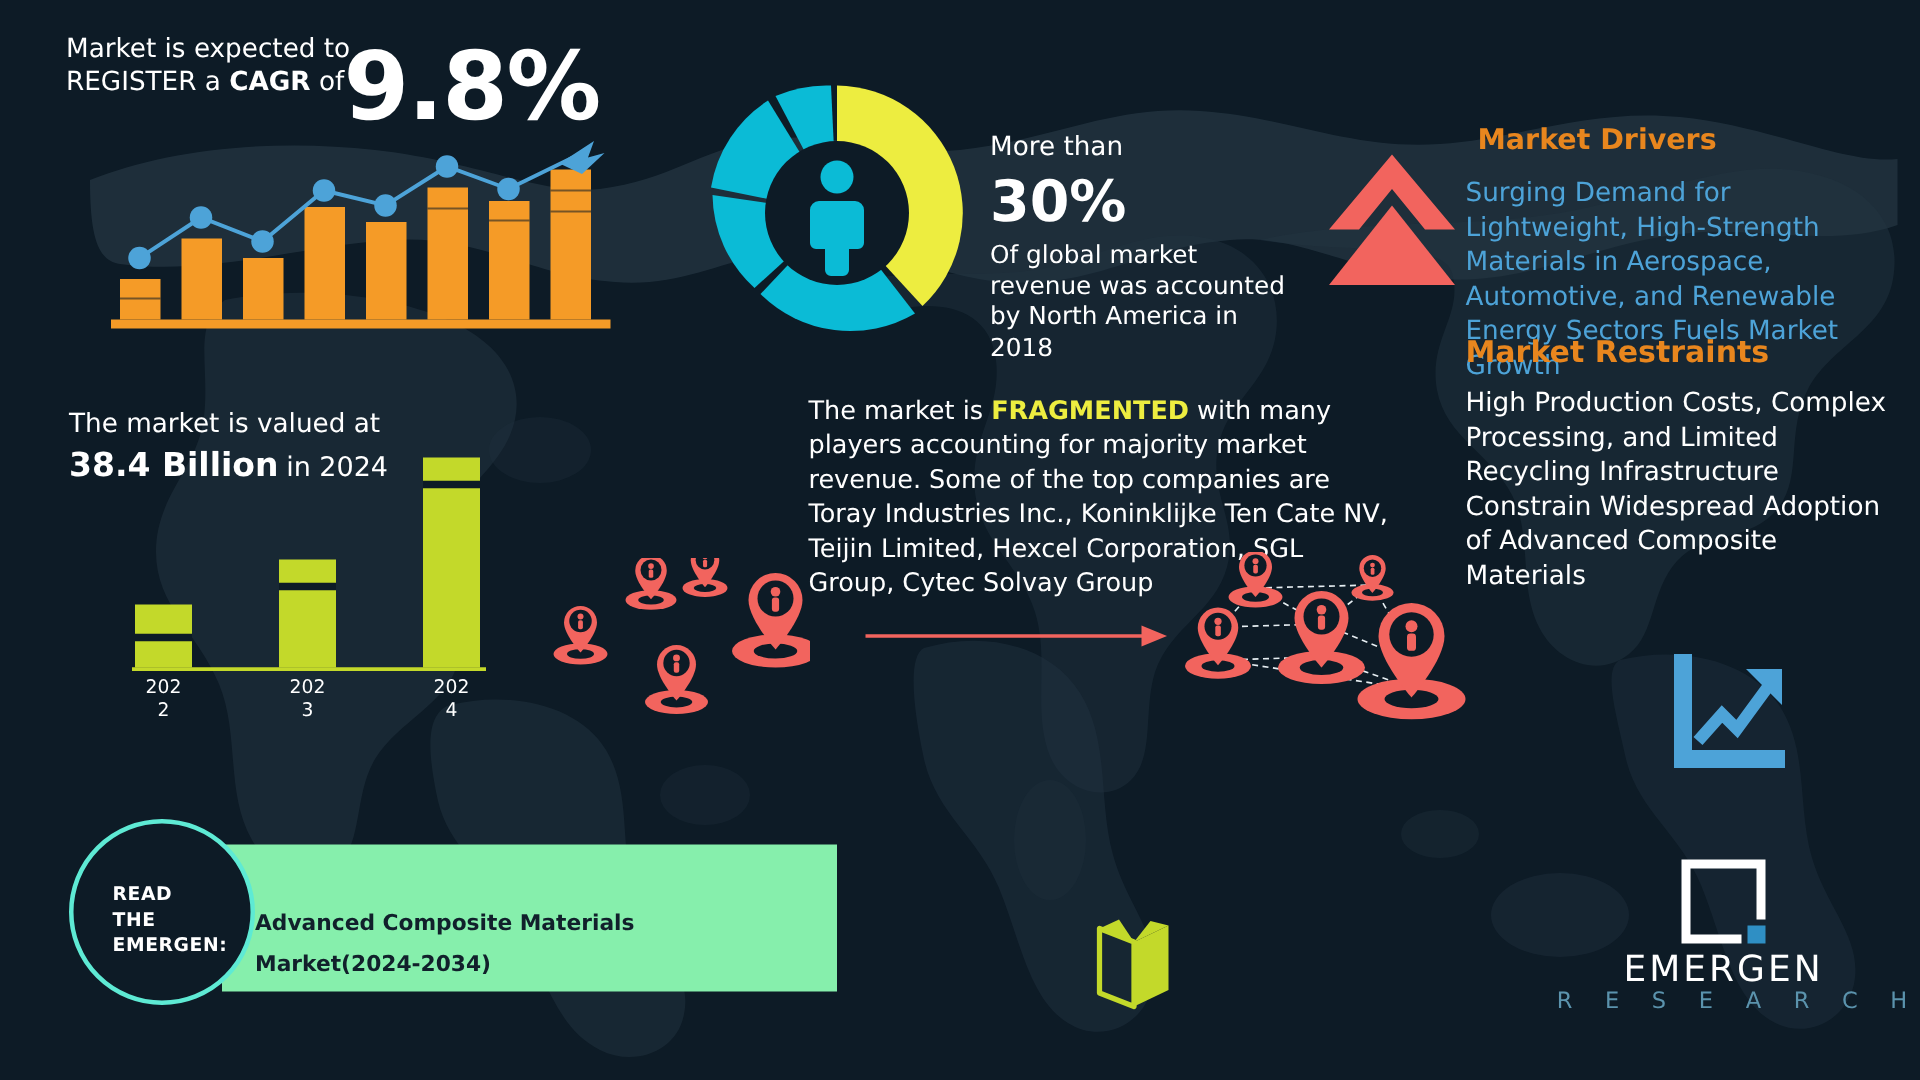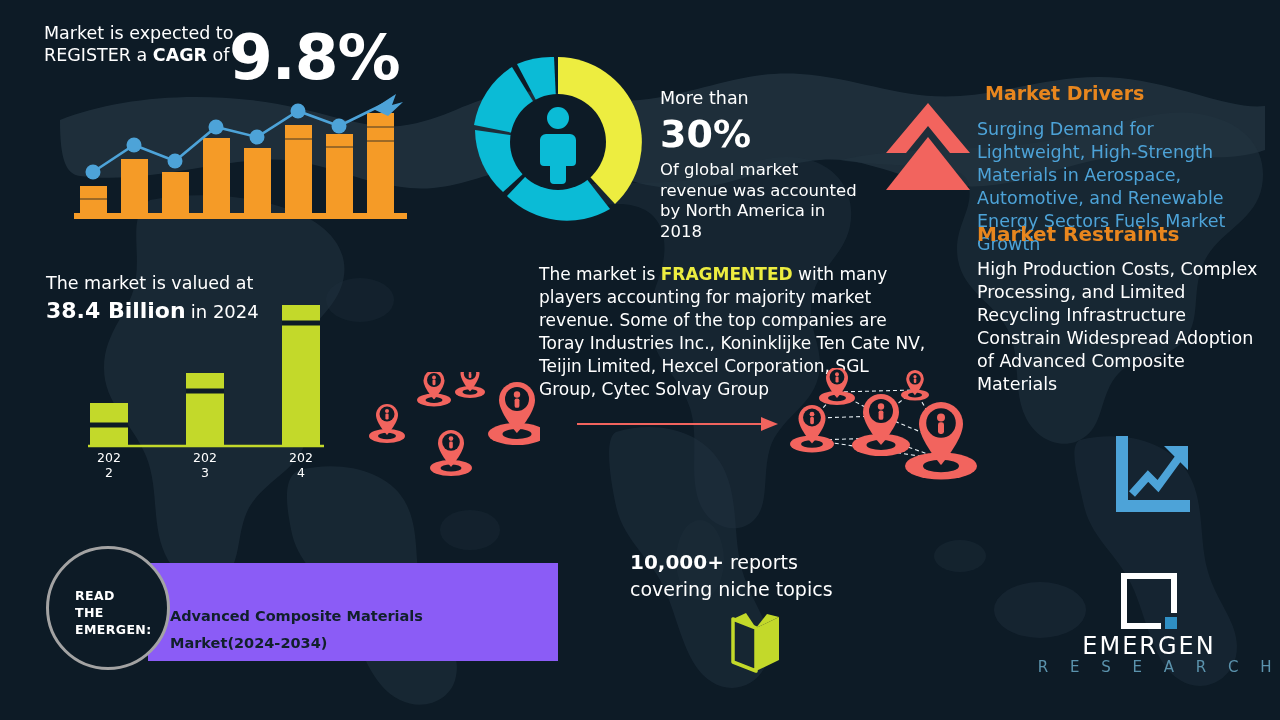--- a/index.html
+++ b/index.html
@@ -65,25 +65,25 @@
 
   
   #pins-left { left:360px; top:372px; width:180px; height:115px; }
   #pins-right { left:782px; top:368px; width:205px; height:120px; }
   #mid-arrow { left:575px; top:412px; width:205px; height:24px; }
 
   
   #growth-icon { left:1110px; top:432px; width:86px; height:86px; }
 
   
-  #banner { left:148px; top:563px; width:410px; height:98px; background:#8b5cf6; }
+  #banner { left:148px; top:563px; width:410px; height:98px; background:#86efac; }
   #banner-text { position:absolute; left:22px; top:40px; width:370px; color:#11202b; font-size:14.5px; font-weight:bold; line-height:27px; }
   #readcircle {
     left:46px; top:546px; width:124px; height:124px; border-radius:50%;
-    background:#0d1b26; border:3px solid #a3a3a3;
+    background:#0d1b26; border:3px solid #5eead4;
     z-index:3;
   }
   #readtext { position:absolute; left:26px; top:38px; font-size:12.5px; font-weight:bold; color:#ffffff; line-height:17px; letter-spacing:.4px;}
 
   
   #reports-block { left:630px; top:550px; width:260px; }
   #reports-l1 { font-size:19px; color:#ffffff; }
   #reports-l1 .n { font-weight:bold; font-size:20px; }
   #reports-l2 { font-size:19px; color:#ffffff; margin-top:4px; }
   #book-icon { left:722px; top:612px; width:68px; height:62px; }
@@ -393,26 +393,20 @@
     </div>
   </div>
   <div class="abs" id="readcircle">
     <div id="readtext">
       <span>READ</span><br>
       <span>THE</span><br>
       <span>EMERGEN:</span>
     </div>
   </div>
 
-  <div class="abs" id="reports-block">
-    <div id="reports-l1">
-      <span class="n">10,000+</span><span> reports</span>
-    </div>
-    <div id="reports-l2">covering niche topics</div>
-  </div>
   <svg class="abs" id="book-icon" viewBox="0 0 68 62">
     <path d="M34,16 L57,5 L57,48 L34,59 Z" fill="#c3d92a"></path>
     <path d="M34,16 L11,7 L11,50 L34,59 Z" fill="none" stroke="#c3d92a" stroke-width="3.5" stroke-linejoin="round"></path>
     <path d="M34,16 L45,2 L57,5 L34,16 Z" fill="#c3d92a"></path>
     <path d="M34,16 L24,1 L11,7 L34,16 Z" fill="#c3d92a"></path>
   </svg>
 
   <div class="abs" id="logo">
     <svg id="logo-mark" viewBox="0 0 62 62">
       <path d="M3,3 h56 v40 h-6 v-34 h-44 v44 h34 v6 h-40 z" fill="#ffffff"></path>

